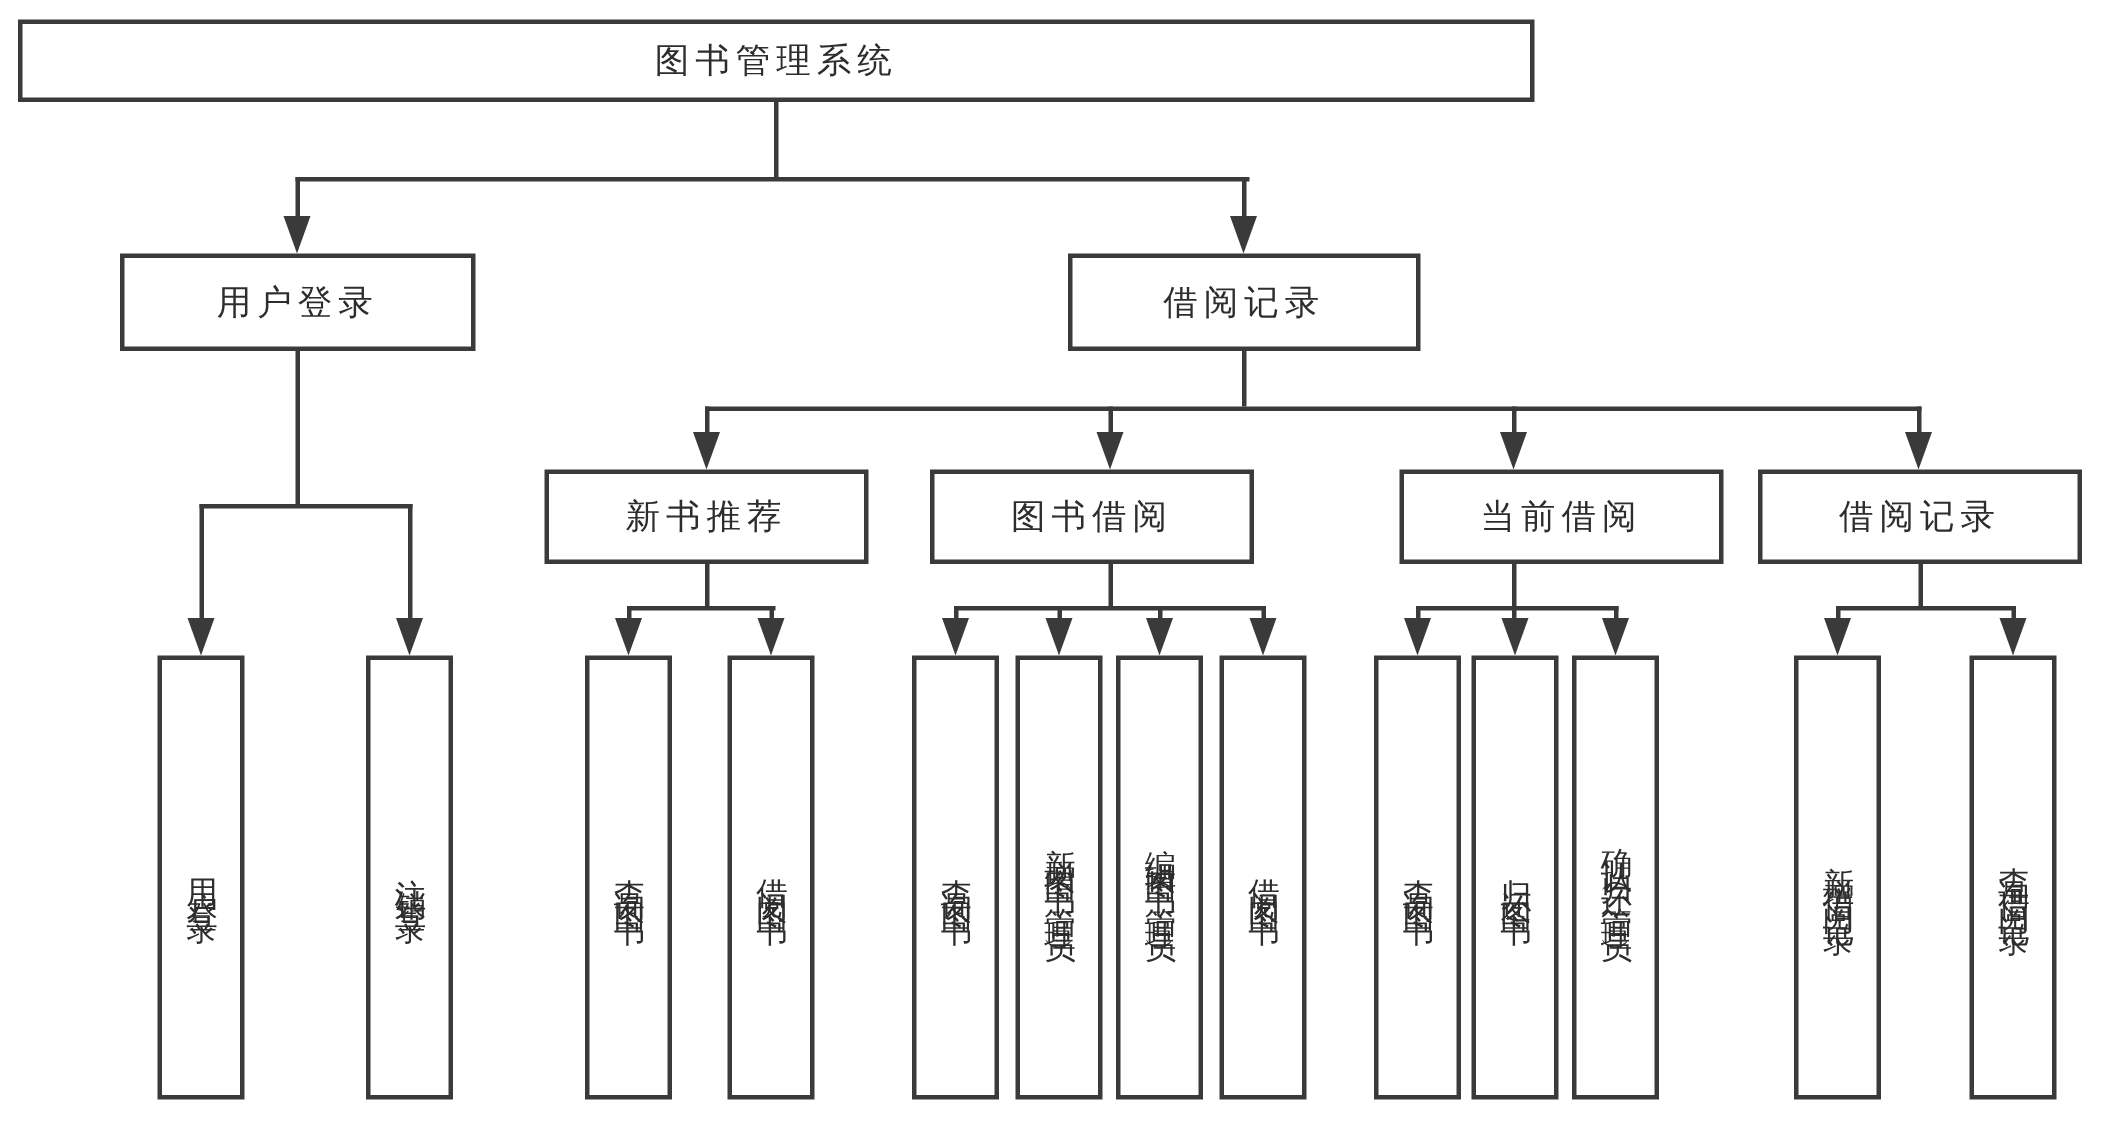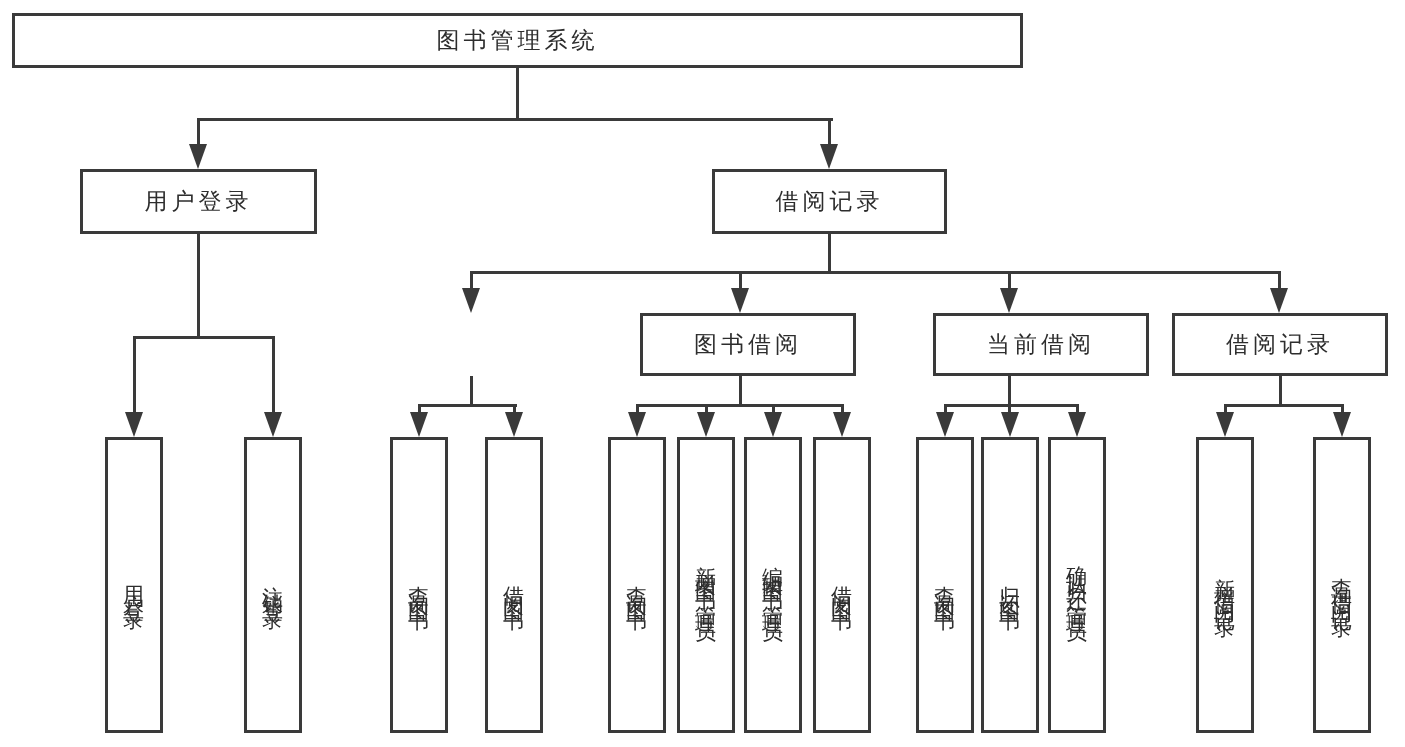--- a/index.html
+++ b/index.html
@@ -97,21 +97,22 @@
   <div class="ln" style="left:470px; top:271px; width:811px; height:3px"></div>
   <div class="ln" style="left:470px; top:271px; width:3px; height:20px"></div>
   <div class="ln" style="left:739px; top:271px; width:3px; height:20px"></div>
   <div class="ln" style="left:1008px; top:271px; width:3px; height:20px"></div>
   <div class="ln" style="left:1278px; top:271px; width:3px; height:20px"></div>
   <div class="arrow" style="left:462px; top:288px"></div>
   <div class="arrow" style="left:731px; top:288px"></div>
   <div class="arrow" style="left:1000px; top:288px"></div>
   <div class="arrow" style="left:1270px; top:288px"></div>
 
-  <div class="box lvl3" style="left:640px">图书借阅</div>
+  <div class="box lvl3" style="left:363px">新书推荐</div>
+  <div class="box lvl3" style="left:620px">图书借阅</div>
   <div class="box lvl3" style="left:933px">当前借阅</div>
   <div class="box lvl3" style="left:1172px">借阅记录</div>
 
   <div class="ln" style="left:470px; top:376px; width:3px; height:30px"></div>
   <div class="ln" style="left:418px; top:404px; width:99px; height:3px"></div>
   <div class="ln" style="left:418px; top:404px; width:3px; height:12px"></div>
   <div class="ln" style="left:513px; top:404px; width:3px; height:12px"></div>
   <div class="arrow" style="left:410px; top:412px"></div>
   <div class="arrow" style="left:505px; top:412px"></div>
 

